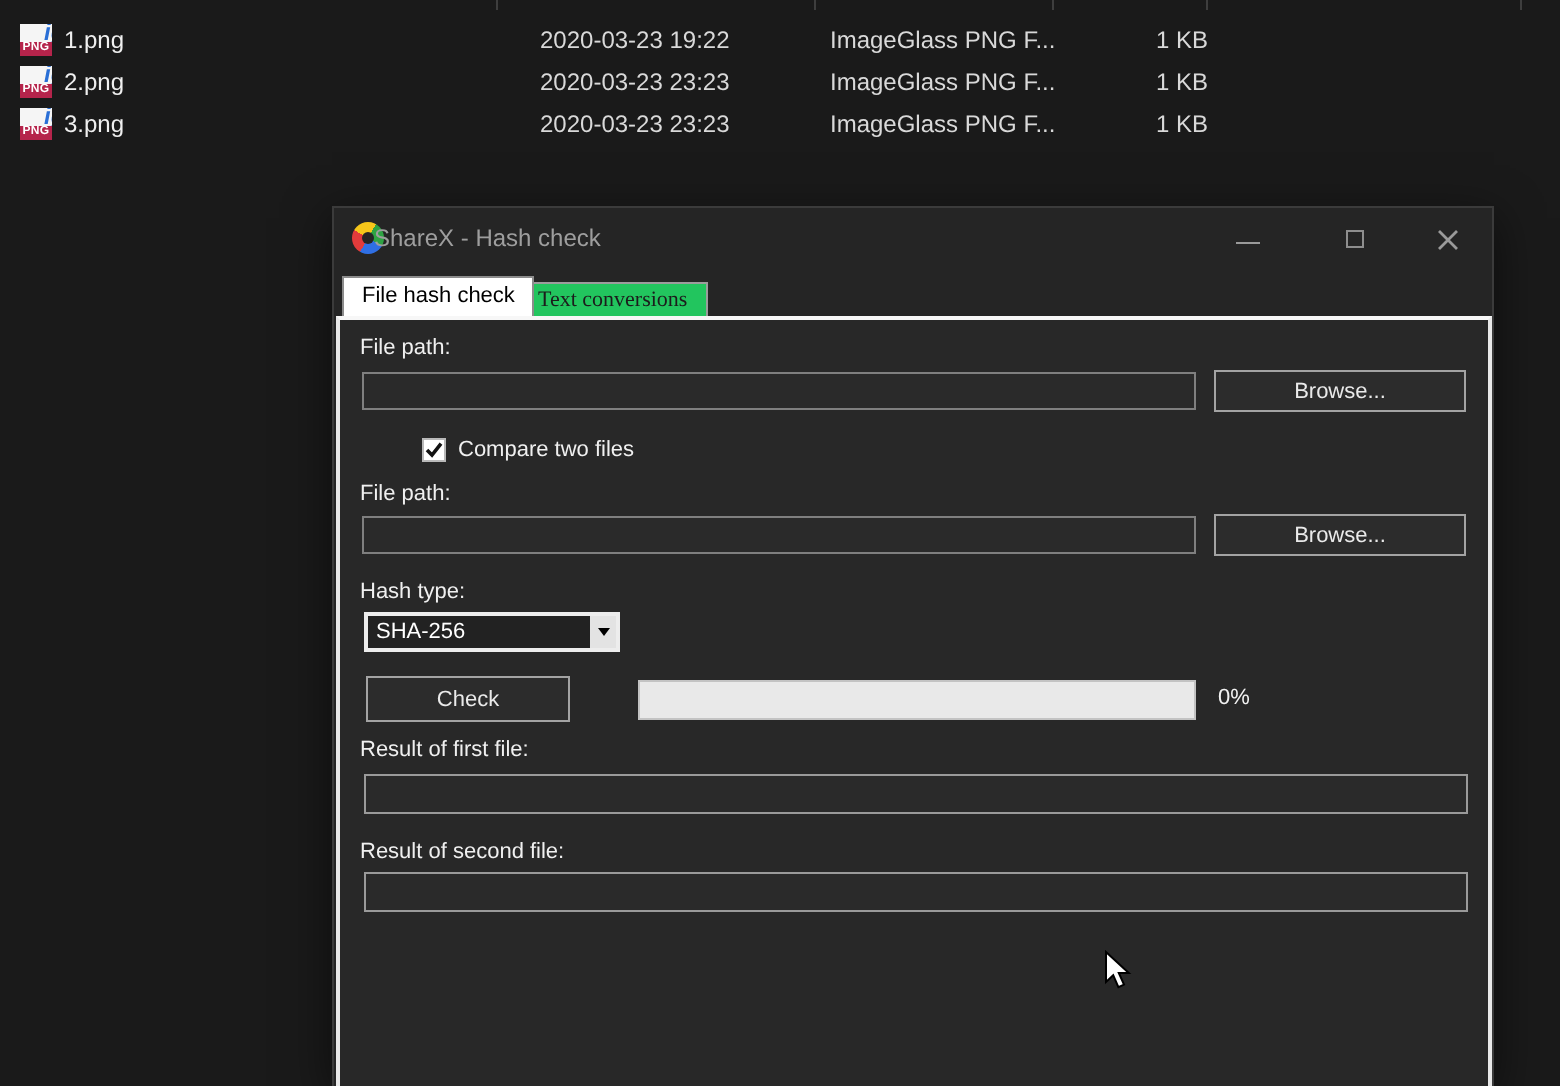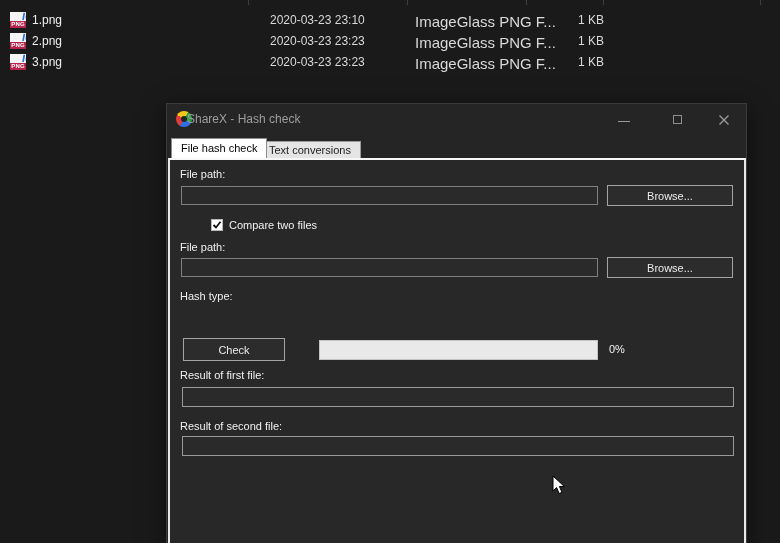--- a/index.html
+++ b/index.html
@@ -24,21 +24,21 @@
     font-size:12px; font-weight:bold; line-height:9px; padding-left:12px;
     font-style:italic;
   }
   .file-icon .ic-bot {
     height:7px; background:#b5244b; color:#ffffff;
     font-size:6px; font-weight:bold; line-height:7px; text-align:center;
     letter-spacing:0.2px;
   }
   .file-name { position:absolute; left:32px; top:2px; font-size:12px; color:#efefef; }
   .file-date { position:absolute; left:270px; top:2px; font-size:12px; color:#d9d9d9; }
-  .file-type { position:absolute; left:415px; top:2px; font-size:15px; color:#d9d9d9; }
+  .file-type { position:absolute; left:415px; top:2px; font-size:12px; color:#d9d9d9; }
   .file-size { position:absolute; left:578px; top:2px; font-size:12px; color:#d9d9d9; }
 
   
   #hash-window {
     position:absolute; left:166px; top:103px; width:581px; height:440px;
     background:#252525; border:1px solid #3b3b3b; border-bottom:none;
     box-shadow:0 6px 22px rgba(0,0,0,0.55);
   }
   .titlebar { position:absolute; left:0; top:0; width:100%; height:31px; background:#252525; }
   .app-logo {
@@ -68,22 +68,22 @@
   .tab {
     position:absolute; top:3px; height:17px; font-size:11px;
     padding:0 9px; line-height:17px; white-space:nowrap;
   }
   .tab.active {
     top:0; height:20px; line-height:19px;
     background:#ffffff; color:#000000; z-index:2;
     border:1px solid #8c8c8c; border-bottom:none;
   }
   .tab.inactive {
-    background:#e5e5e5; color:#1c1c1c;
-    border:1px solid #9c9c9c; border-bottom:none; z-index:1;
+    background:#22c55e; color:#1c1c1c;
+    border:1px solid #9c9c9c; border-bottom:none; z-index:1;font-family:Liberation Serif, serif;
   }
   .tab1 { left:4px; }
   .tab2 { left:92px; }
 
   
   .tabpage {
     position:absolute; left:1px; top:54px; width:578px; height:386px;
     background:#282828;
     border-top:2px solid #f7f7f7;
     border-left:2px solid #e9e9e9;
@@ -144,21 +144,21 @@
   <div class="col-tick" style="left:526px"></div>
   <div class="col-tick" style="left:603px"></div>
   <div class="col-tick" style="left:760px"></div>
 
   <div class="file-row" style="top:11px">
     <span class="file-icon">
       <span class="ic-top">ig</span>
       <span class="ic-bot">PNG</span>
     </span>
     <span class="file-name">1.png</span>
-    <span class="file-date">2020-03-23 23:10</span>
+    <span class="file-date">2020-03-23 19:22</span>
     <span class="file-type">ImageGlass PNG F...</span>
     <span class="file-size">1 KB</span>
   </div>
   <div class="file-row" style="top:32px">
     <span class="file-icon">
       <span class="ic-top">ig</span>
       <span class="ic-bot">PNG</span>
     </span>
     <span class="file-name">2.png</span>
     <span class="file-date">2020-03-23 23:23</span>
@@ -212,20 +212,26 @@
           </svg>
         </span>
         <span class="chk-label">Compare two files</span>
       </div>
 
       <div class="form-label" style="left:10px; top:81px">File path:</div>
       <input class="textfield" style="left: 11px; top: 98px; width: 417px; height: 19px;" value="">
       <div class="win-button" style="left:437px; top:97px; width:126px; height:21px">Browse...</div>
 
       <div class="form-label" style="left:10px; top:130px">Hash type:</div>
+      <div class="combo">
+        <span class="combo-text">SHA-256</span>
+        <span class="combo-arrow">
+          <span class="tri"></span>
+        </span>
+      </div>
 
       <div class="win-button" style="left:13px; top:178px; width:102px; height:23px">Check</div>
       <div class="progressbar"></div>
       <div class="pct-label">0%</div>
 
       <div class="form-label" style="left:10px; top:209px">Result of first file:</div>
       <input class="textfield result" style="left: 12px; top: 227px; width: 552px; height: 20px;" value="">
 
       <div class="form-label" style="left:10px; top:260px">Result of second file:</div>
       <input class="textfield result" style="left: 12px; top: 276px; width: 552px; height: 20px;" value="">

